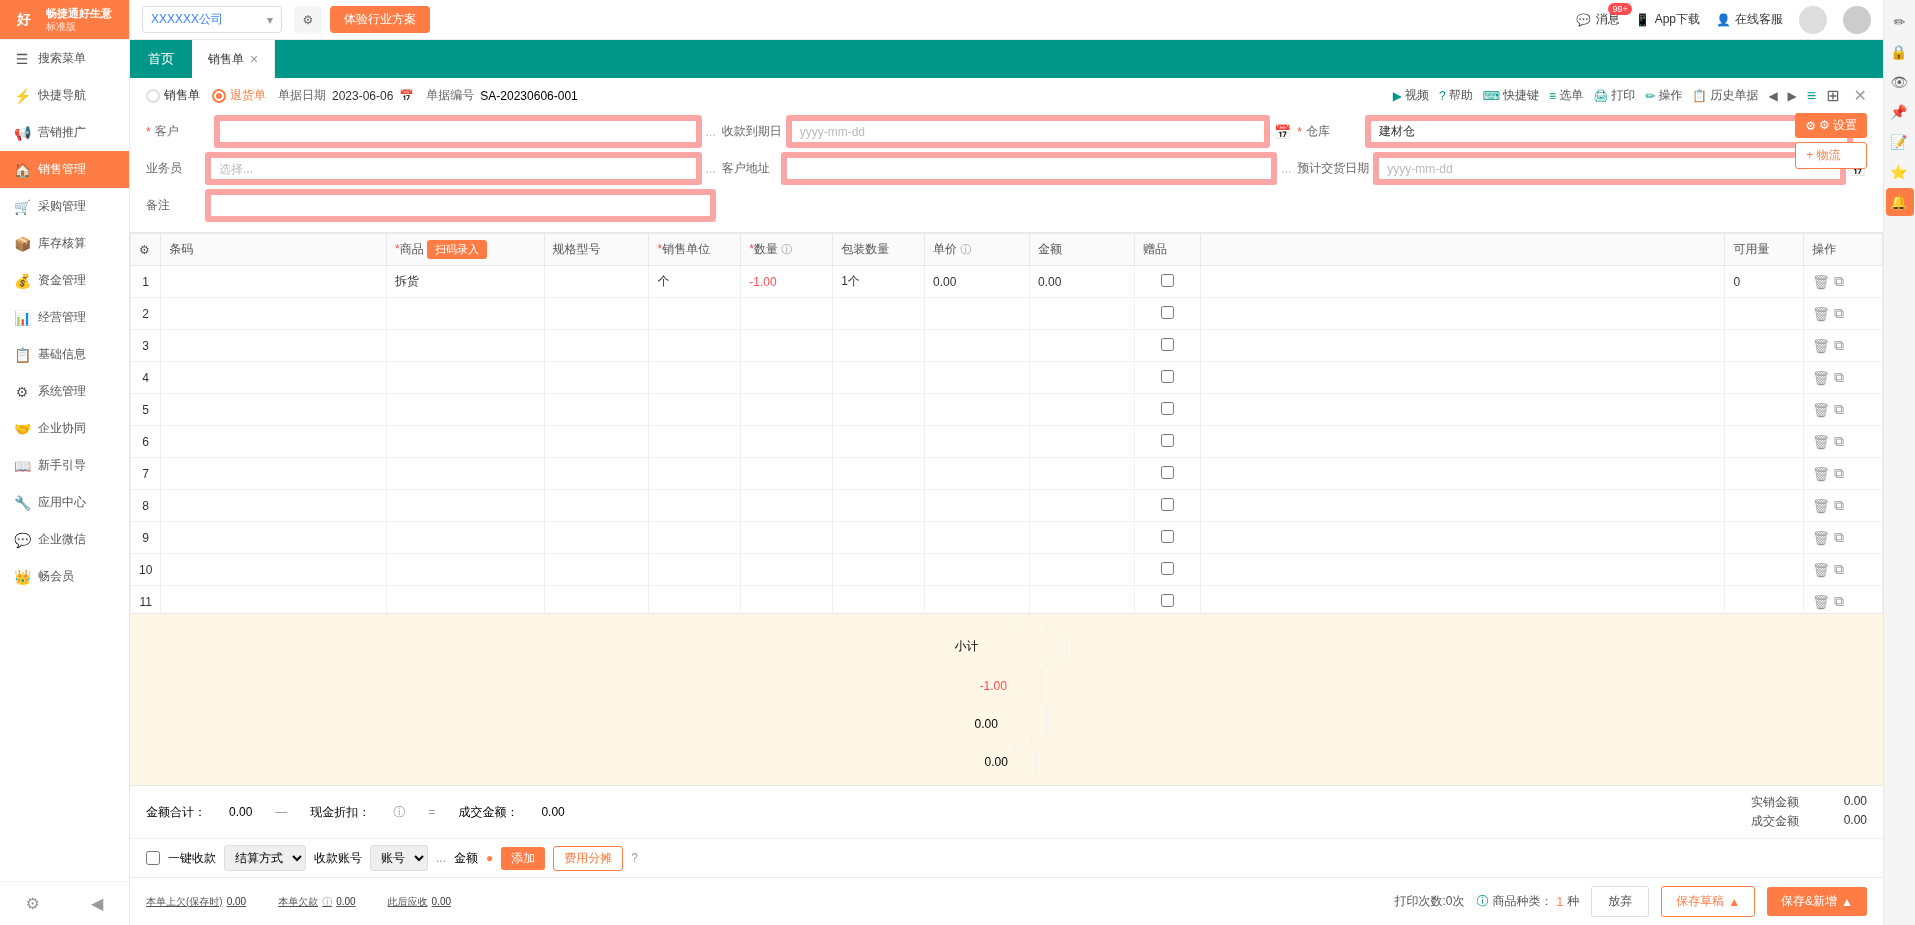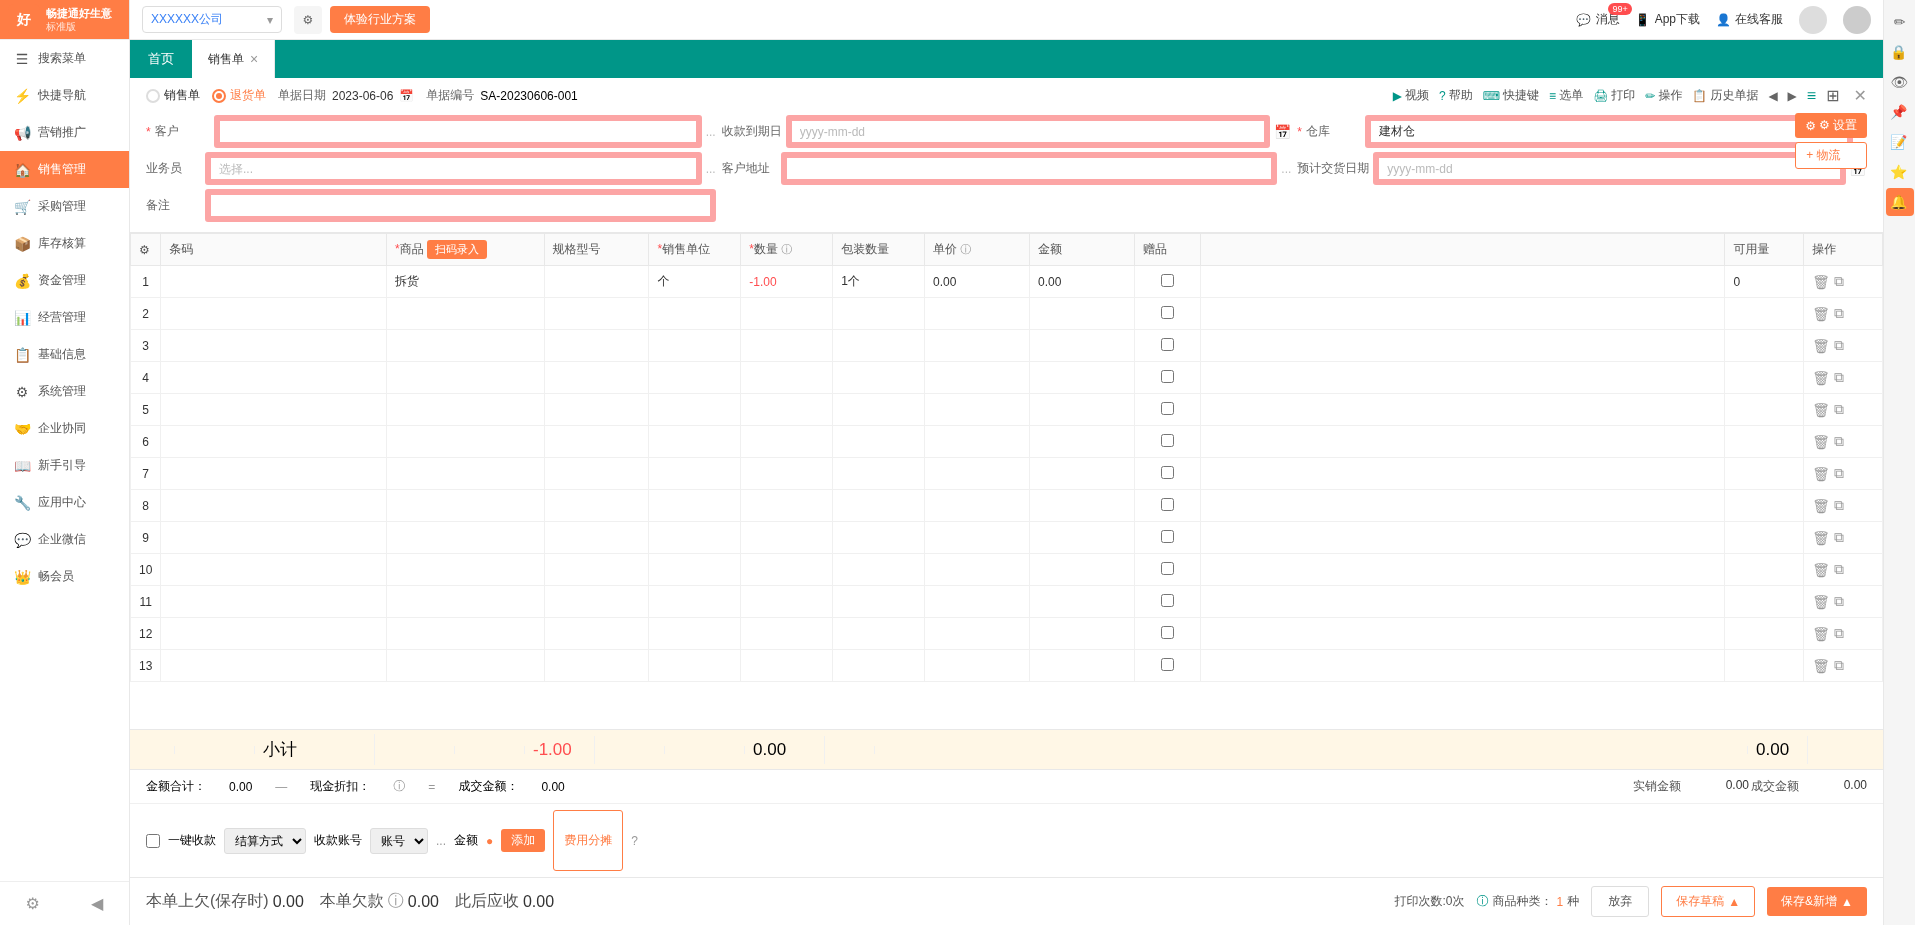--- a/index.html
+++ b/index.html
@@ -57,46 +57,46 @@
     .scan-btn { background: #ff7d45; color: white; border: none; padding: 2px 8px; border-radius: 3px; font-size: 11px; cursor: pointer; }
     .neg-num { color: #ff4d4f; }
     .checkbox-cell { text-align: center; }
     .action-cell { display: flex; gap: 4px; align-items: center; }
     .del-btn, .copy-btn { color: #999; cursor: pointer; font-size: 14px; background: none; border: none; }
     .dash-divider { color: #999; }
     .equals-sign { color: #999; }
     .checkbox-sm { width: 14px; height: 14px; cursor: pointer; }
     .select-input { border: 1px solid #ddd; border-radius: 3px; padding: 3px 6px; font-size: 12px; height: 26px; }
     .add-btn { background: #ff7d45; color: white; border: none; padding: 3px 10px; border-radius: 3px; font-size: 12px; cursor: pointer; }
-    .expense-btn { border: 1px solid #ff7d45; color: #ff7d45; background: white; padding: 21px 10px; border-radius: 3px; font-size: 12px; cursor: pointer; }
+    .expense-btn { border: 1px solid #ff7d45; color: #ff7d45; background: white; padding: 3px 10px; border-radius: 3px; font-size: 12px; cursor: pointer; }
     .help-icon { color: #999; cursor: pointer; }
 
     
     .footer-bar { display: flex; align-items: center; padding: 8px 16px; background: #fff; border-top: 1px solid #e8e8e8; flex-shrink: 0; }
-    .footer-info { display: flex; gap: 16px; font-size: 16px; color: #555; }
+    .footer-info { display: flex; gap: 32px; font-size: 10px; color: #555; text-decoration: underline; }
     .footer-info-item { display: flex; align-items: center; gap: 4px; }
     .footer-info-value { color: #333; }
     .footer-right { margin-left: auto; display: flex; align-items: center; gap: 12px; }
     .print-info { font-size: 12px; color: #555; }
     .product-type { display: flex; align-items: center; gap: 4px; font-size: 12px; color: #555; }
     .product-count { color: #ff7d45; }
     .abandon-btn { border: 1px solid #ddd; background: white; color: #555; padding: 6px 16px; border-radius: 3px; font-size: 12px; cursor: pointer; }
     .save-draft-btn { border: 1px solid #ff7d45; background: white; color: #ff7d45; padding: 6px 14px; border-radius: 3px; font-size: 12px; cursor: pointer; display: flex; align-items: center; gap: 4px; }
     .save-new-btn { background: #ff7d45; color: white; border: none; padding: 6px 14px; border-radius: 3px; font-size: 12px; cursor: pointer; display: flex; align-items: center; gap: 4px; }
 
     
     .right-panel { width: 32px; background: #f5f5f5; border-left: 1px solid #e8e8e8; display: flex; flex-direction: column; align-items: center; padding: 8px 0; gap: 2px; flex-shrink: 0; }
     .right-panel-btn { width: 28px; height: 28px; display: flex; align-items: center; justify-content: center; cursor: pointer; color: #666; font-size: 14px; border-radius: 4px; }
     .right-panel-btn.orange { background: #ff7d45; color: white; }
 
     
     .form-header { background: #fff; padding: 8px 16px; border-bottom: 1px solid #e8e8e8; flex-shrink: 0; }
     .field-group { display: flex; align-items: center; gap: 4px; padding: 2px 0; }
 
-    .summary-amounts { margin-left: auto; display: flex; align-items: flex-end; gap: 2px; font-size: 12px; }
+    .summary-amounts { margin-left: auto; display: flex; flex-direction: column; align-items: flex-end; gap: 2px; font-size: 12px; }
     .summary-amounts div { display: flex; gap: 8px; color: #555; }
     .summary-amounts .amount-val { color: #333; min-width: 60px; text-align: right; }
 
     .col-settings { width: 30px; text-align: center; }
     .col-barcode { min-width: 80px; margin-top: 13px; }
     .col-product { min-width: 120px; }
     .col-spec { min-width: 80px; }
     .col-unit { min-width: 70px; }
     .col-qty { min-width: 70px; }
     .col-pkgqty { min-width: 70px; }
@@ -624,21 +624,21 @@
         <div class="action-cell">
           <button class="del-btn">🗑</button>
           <button class="copy-btn">⧉</button>
         </div>
       </td>
     </tr>
           </tbody>
       </table>
     </div>
 
-    <div style="background:#fff7e6; border-top:1px solid #e8e8e8; display:flex; align-items:center; font-size:17px; padding:4px 15px;">
+    <div style="background:#fff7e6; border-top:1px solid #e8e8e8; display:flex; align-items:center; font-size:12px; padding:4px 15px;flex-direction:column;">
       <div style="width:30px; text-align:center; border-right:1px solid #f0f0f0; padding:4px 8px;"></div>
       <div style="min-width:80px; border-right:1px solid #f0f0f0; padding:4px 8px;"></div>
       <div style="min-width:120px; border-right:1px solid #f0f0f0; padding:4px 8px; font-weight:500;">小计</div>
       <div style="min-width:80px; border-right:1px solid #f0f0f0; padding:4px 8px;"></div>
       <div style="min-width:70px; border-right:1px solid #f0f0f0; padding:4px 8px;"></div>
       <div style="min-width:70px; border-right:1px solid #f0f0f0; padding:4px 8px; color:#ff4d4f;">-1.00</div>
       <div style="min-width:70px; border-right:1px solid #f0f0f0; padding:4px 8px;"></div>
       <div style="min-width:80px; border-right:1px solid #f0f0f0; padding:4px 8px;"></div>
       <div style="min-width:80px; border-right:1px solid #f0f0f0; padding:4px 8px;">0.00</div>
       <div style="min-width:50px; border-right:1px solid #f0f0f0; padding:4px 8px;"></div>

